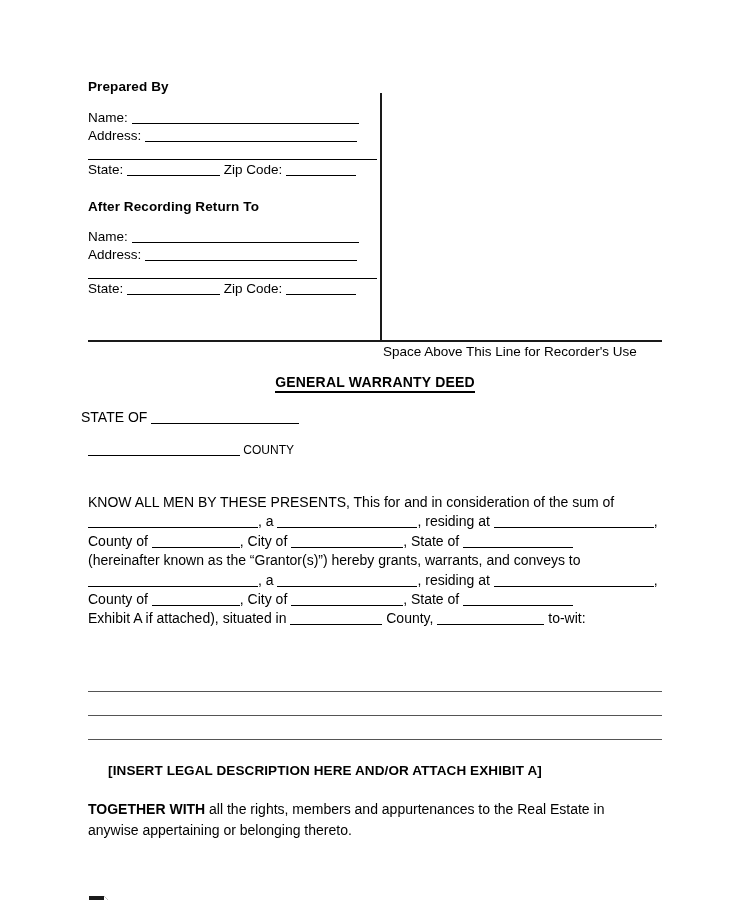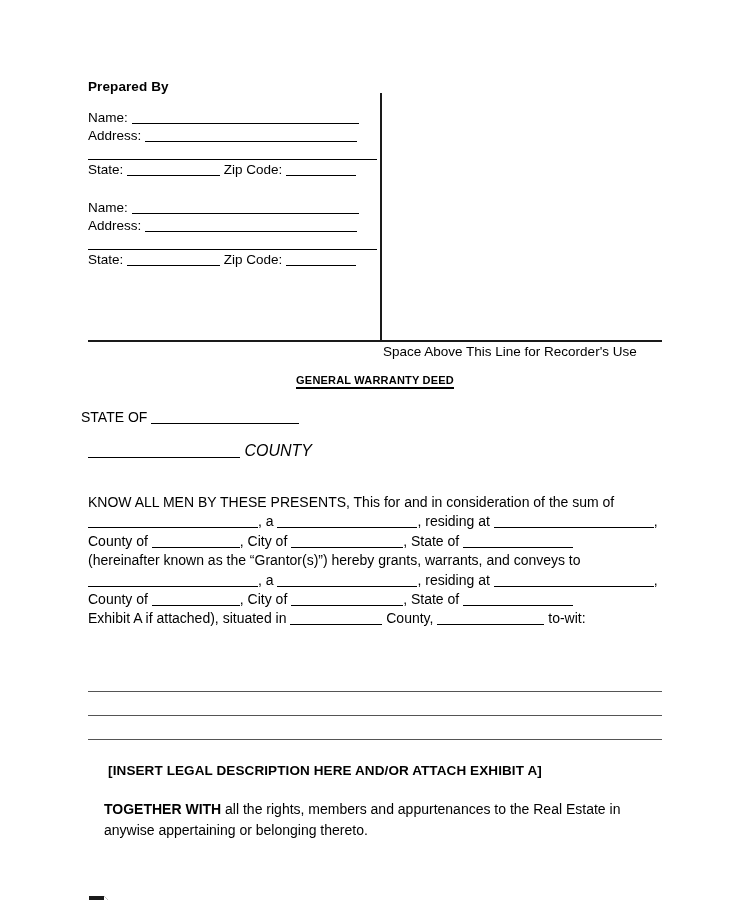--- a/index.html
+++ b/index.html
@@ -94,44 +94,43 @@
     white-space: nowrap;
   }
 
   
   .doc-title {
     position: absolute;
     left: 0;
     top: 343px;
     width: 750px;
     text-align: center;
-    font-size: 11px;
+    font-size: 14px;
     font-weight: bold;
     letter-spacing: 0.2px;
   }
   .doc-title span {
     border-bottom: 2px solid #000;
     padding-bottom: 1px;
   }
 
   
   .state-line {
     position: absolute;
     left: 81px;
     top: 378px;
     font-size: 14px;
     white-space: nowrap;
   }
   .county-line {
     position: absolute;
     left: 88px;
     top: 411px;
-    font-size: 16px;
-    white-space: nowrap;
-    font-style: italic;
+    font-size: 12px;
+    white-space: nowrap;
   }
   .fill-stateof { width: 148px; }
   .fill-county  { width: 152px; }
 
   
   .body-block {
     position: absolute;
     left: 88px;
     top: 462px;
     width: 578px;
@@ -171,21 +170,21 @@
     width: 650px;
     text-align: center;
     font-size: 13.5px;
     font-weight: bold;
     letter-spacing: 0.1px;
   }
 
   
   .together {
     position: absolute;
-    left: 104px;
+    left: 88px;
     top: 768px;
     width: 570px;
     font-size: 14px;
     line-height: 21px;
   }
   .together b { font-weight: bold; }
 
   
   .logo {
     position: absolute;
@@ -227,20 +226,21 @@
 
       <div class="field-row">
         <span class="field-label">State:</span>
         <span class="fill fill-state"></span>
         <span class="field-label">Zip Code:</span>
         <span class="fill fill-zip"></span>
       </div>
 
       <div class="gap-18"></div>
 
+      <div class="block-heading">After Recording Return To</div>
 
       <div class="field-row">
         <span class="field-label">Name:</span>
         <span class="fill fill-name"></span>
       </div>
 
       <div class="field-row">
         <span class="field-label">Address:</span>
         <span class="fill fill-addr"></span>
       </div>

